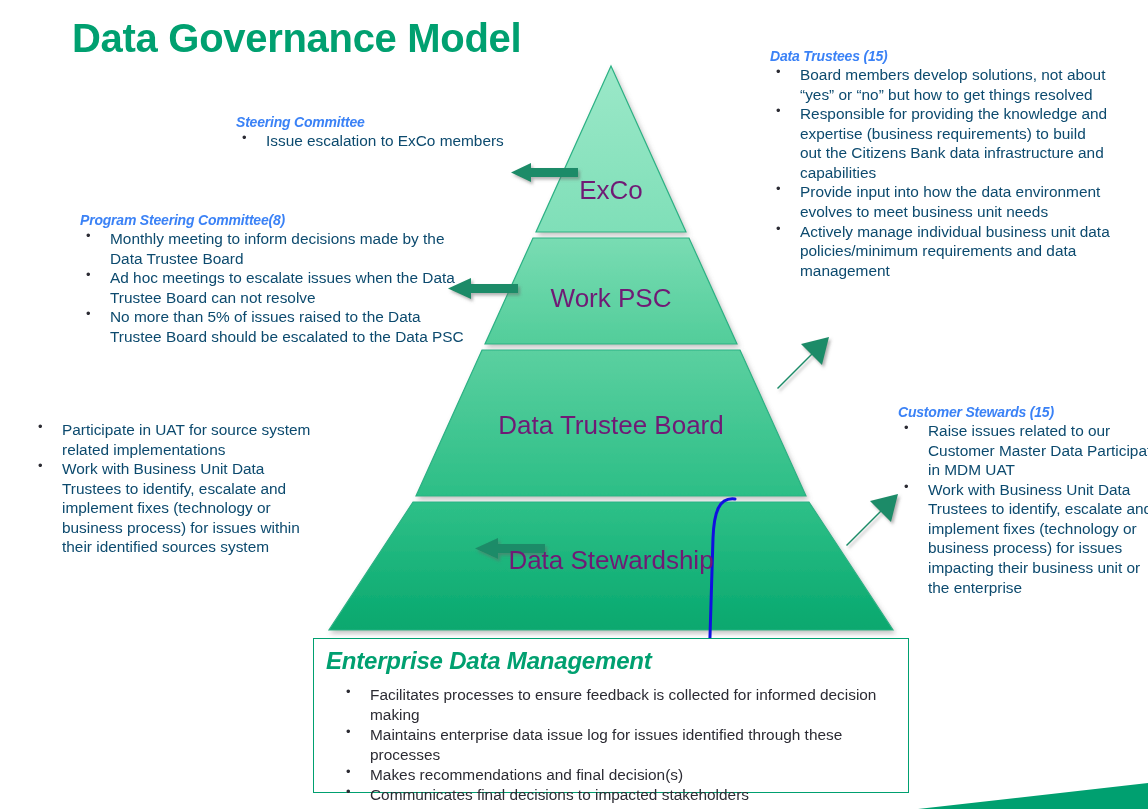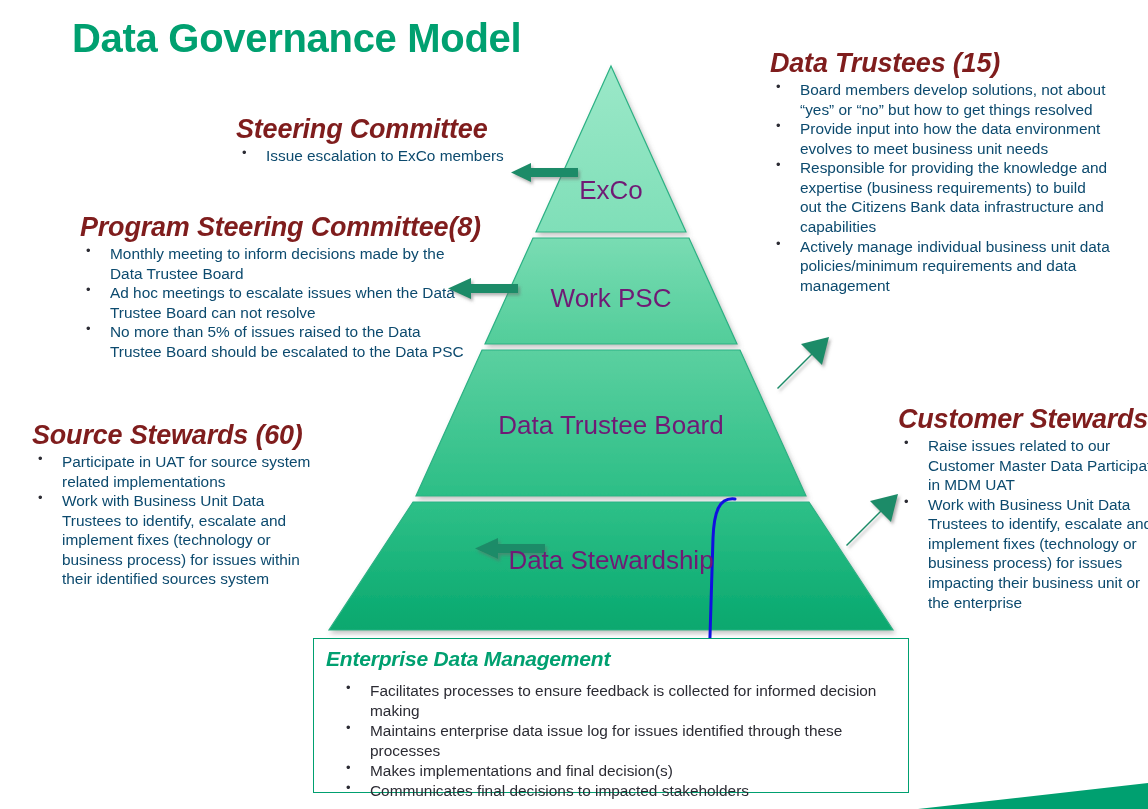--- a/index.html
+++ b/index.html
@@ -49,24 +49,24 @@
   }
   #label-exco      { left: 611px; top: 175px; }
   #label-psc       { left: 611px; top: 283px; }
   #label-dtb       { left: 611px; top: 410px; }
   #label-stew      { left: 611px; top: 545px; }
 
   
   .callout { position: absolute; }
   .callout h3 {
     margin: 0 0 1px 0;
-    font-size: 27px;
+    font-size: 14px;
     font-style: italic;
     font-weight: bold;
-    color: #7f1d1d;
+    color: #3b82f6;
     white-space: nowrap;
     letter-spacing: -0.2px;
   }
   .callout ul {
     margin: 0;
     padding: 0;
     list-style: none;
   }
   .callout li {
     position: relative;
@@ -100,21 +100,21 @@
     top: 638px;
     width: 596px;
     height: 155px;
     border: 1.5px solid #00A070;
     background: #ffffff;
     box-sizing: border-box;
     padding: 8px 10px 0 12px;
   }
   #edm-box h3 {
     margin: 0 0 1px 0;
-    font-size: 21px;
+    font-size: 24px;
     font-style: italic;
     font-weight: bold;
     color: #00A070;
     letter-spacing: -0.2px;
   }
   #edm-box ul { margin: 10px; padding: 0; list-style: none; }
   #edm-box li {
     position: relative;
     padding-left: 34px;
     font-size: 15.4px;
@@ -233,48 +233,47 @@
       <li>Monthly meeting to inform decisions made by the Data Trustee Board</li>
       <li>Ad hoc meetings to escalate issues when the Data Trustee Board can not resolve</li>
       <li>No more than 5% of issues raised to the Data Trustee Board should be escalated to the Data PSC</li>
     </ul>
   </div>
 
   <div class="callout" id="cal-trustees">
     <h3>Data Trustees (15)</h3>
     <ul>
       <li>Board members develop solutions, not about “yes” or “no” but how to get things resolved</li>
+      <li>Responsible for providing the knowledge and expertise (business requirements) to build out the Citizens Bank data infrastructure and capabilities</li>
       <li>Provide input into how the data environment evolves to meet business unit needs</li>
-      <li>Responsible for providing the knowledge and expertise (business requirements) to build out the Citizens Bank data infrastructure and capabilities</li>
       <li>Actively manage individual business unit data policies/minimum requirements and data management</li>
     </ul>
   </div>
 
   <div class="callout" id="cal-source">
-    <h3>Source Stewards (60)</h3>
     <ul>
       <li>Participate in UAT for source system related implementations</li>
       <li>Work with Business Unit Data Trustees to identify, escalate and implement fixes (technology or business process) for issues within their identified sources system</li>
     </ul>
   </div>
 
   <div class="callout" id="cal-customer">
     <h3>Customer Stewards (15)</h3>
     <ul>
       <li>Raise issues related to our Customer Master Data Participate in MDM UAT</li>
       <li>Work with Business Unit Data Trustees to identify, escalate and implement fixes (technology or business process) for issues impacting their business unit or the enterprise</li>
     </ul>
   </div>
 
   <div id="edm-box">
     <h3>Enterprise Data Management</h3>
     <ul>
       <li>Facilitates processes to ensure feedback is collected for informed decision making</li>
       <li>Maintains enterprise data issue log for issues identified through these processes</li>
-      <li>Makes implementations and final decision(s)</li>
+      <li>Makes recommendations and final decision(s)</li>
       <li>Communicates final decisions to impacted stakeholders</li>
     </ul>
   </div>
 
   <svg id="corner-wedge" viewBox="0 0 230 46" width="230" height="46" xmlns="http://www.w3.org/2000/svg">
     <polygon points="0,46 230,20 230,46" fill="#00A070"></polygon>
   </svg>
 
 </div>
 

